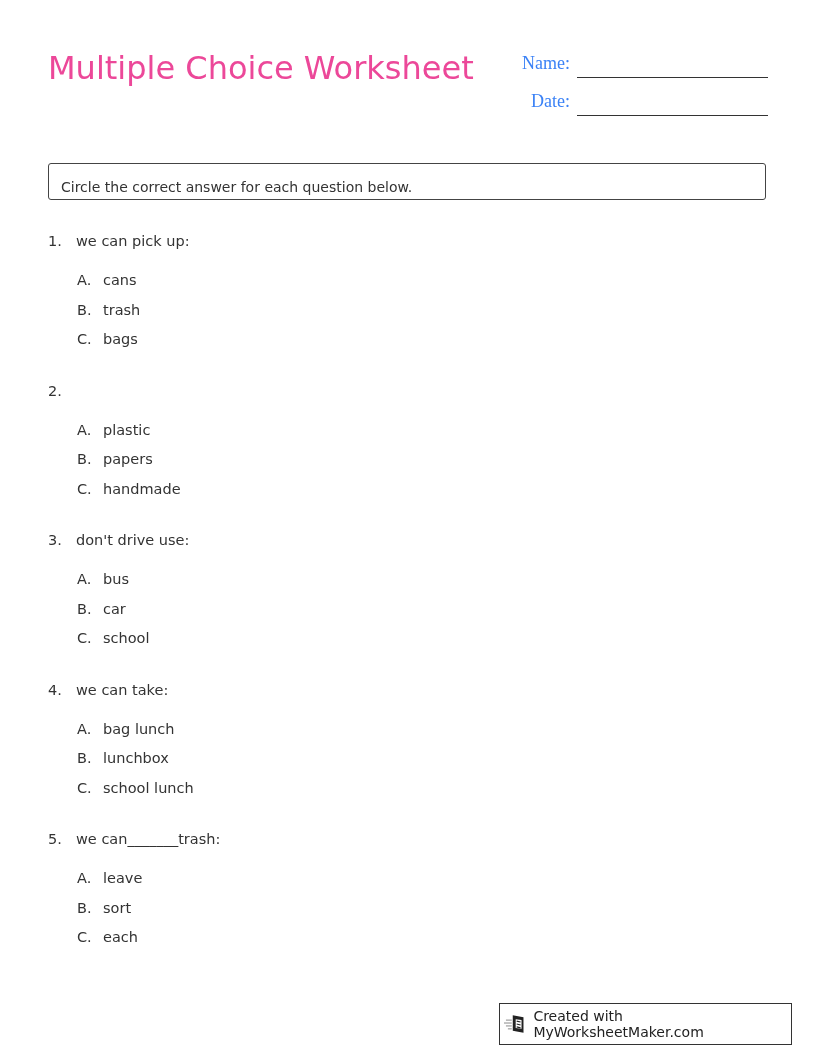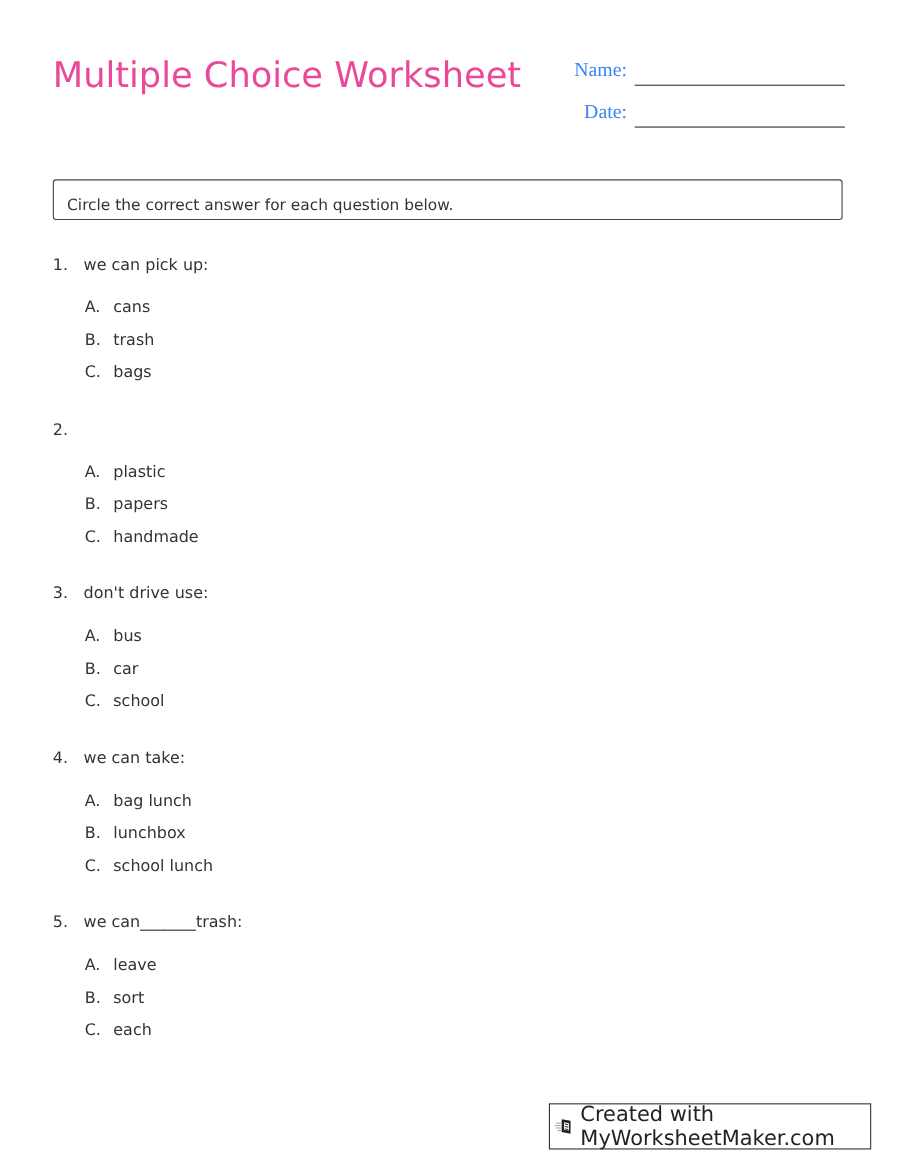--- a/index.html
+++ b/index.html
@@ -19,21 +19,21 @@
                   padding: 14px 12px; font-size: 14px; color: #333; line-height: 18px; }
   .questions { position: absolute; left: 48px; top: 231px; width: 700px; }
   .question { margin-bottom: 22px; }
   .q-head { display: flex; font-size: 14.5px; line-height: 20px; color: #333; }
   .q-num { width: 28px; }
   .options { margin-top: 19px; margin-left: 29px; }
   .option { display: flex; font-size: 14.5px; line-height: 20px; height: 29.5px; color: #333; }
   .opt-letter { width: 26px; }
   .footer { position: absolute; left: 499px; top: 1003px; width: 293px; height: 42px;
             box-sizing: border-box; border: 1.3px solid #333; display: flex; align-items: center;
-            padding-left: 4px; font-size: 19px; color: #222; }
+            padding-left: 4px; font-size: 14px; color: #222; }
   .footer svg { margin-right: 6px; }
 </style>
 </head>
 <body>
 
 <h1 class="title">Multiple Choice Worksheet</h1>
 
 <div class="field name">
   <span class="field-label">Name:</span>
   <div class="field-line"></div>

